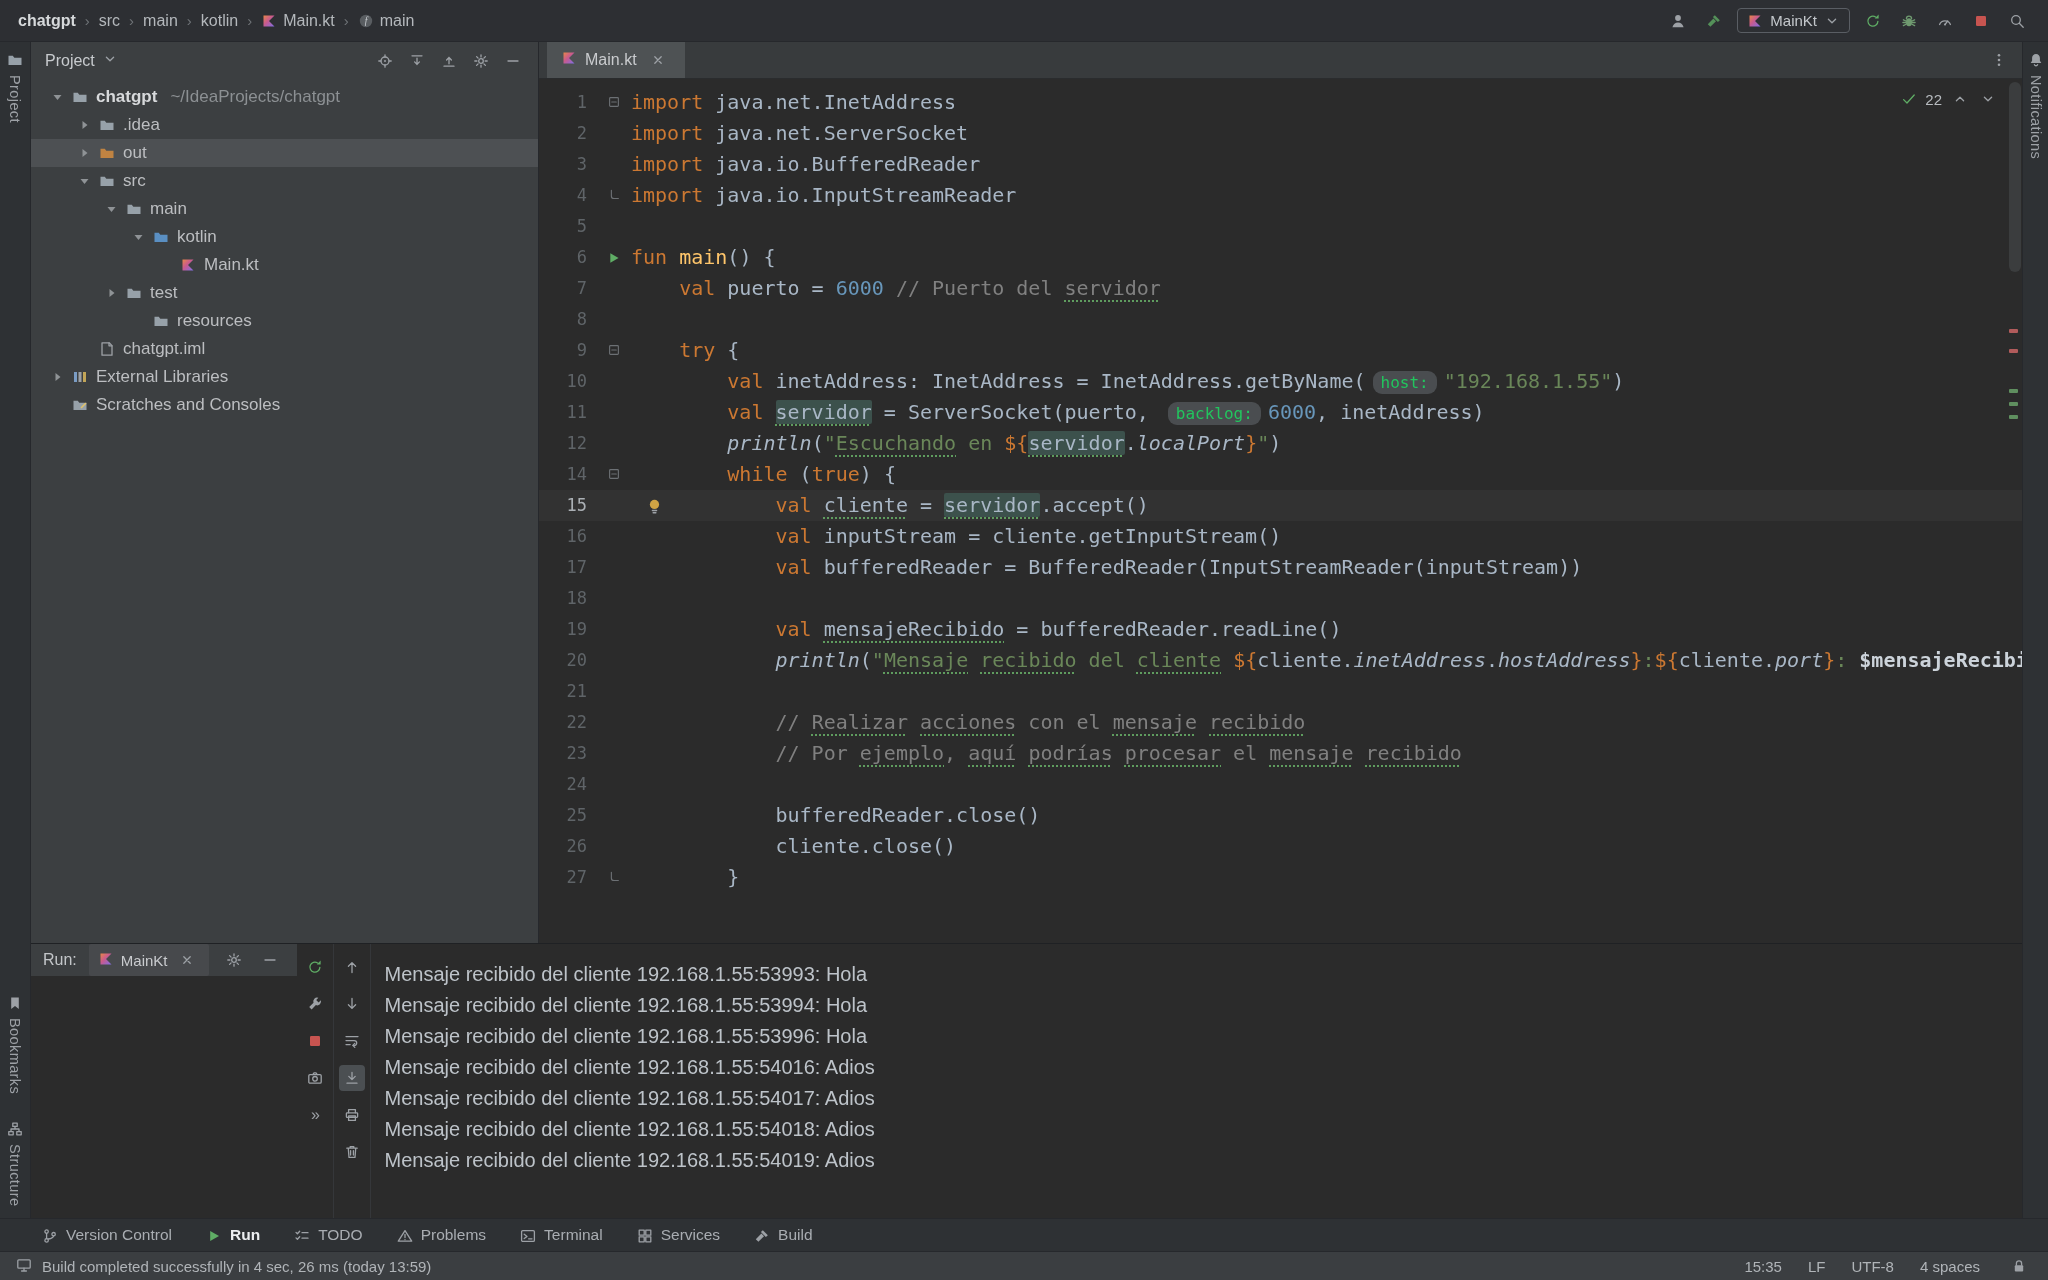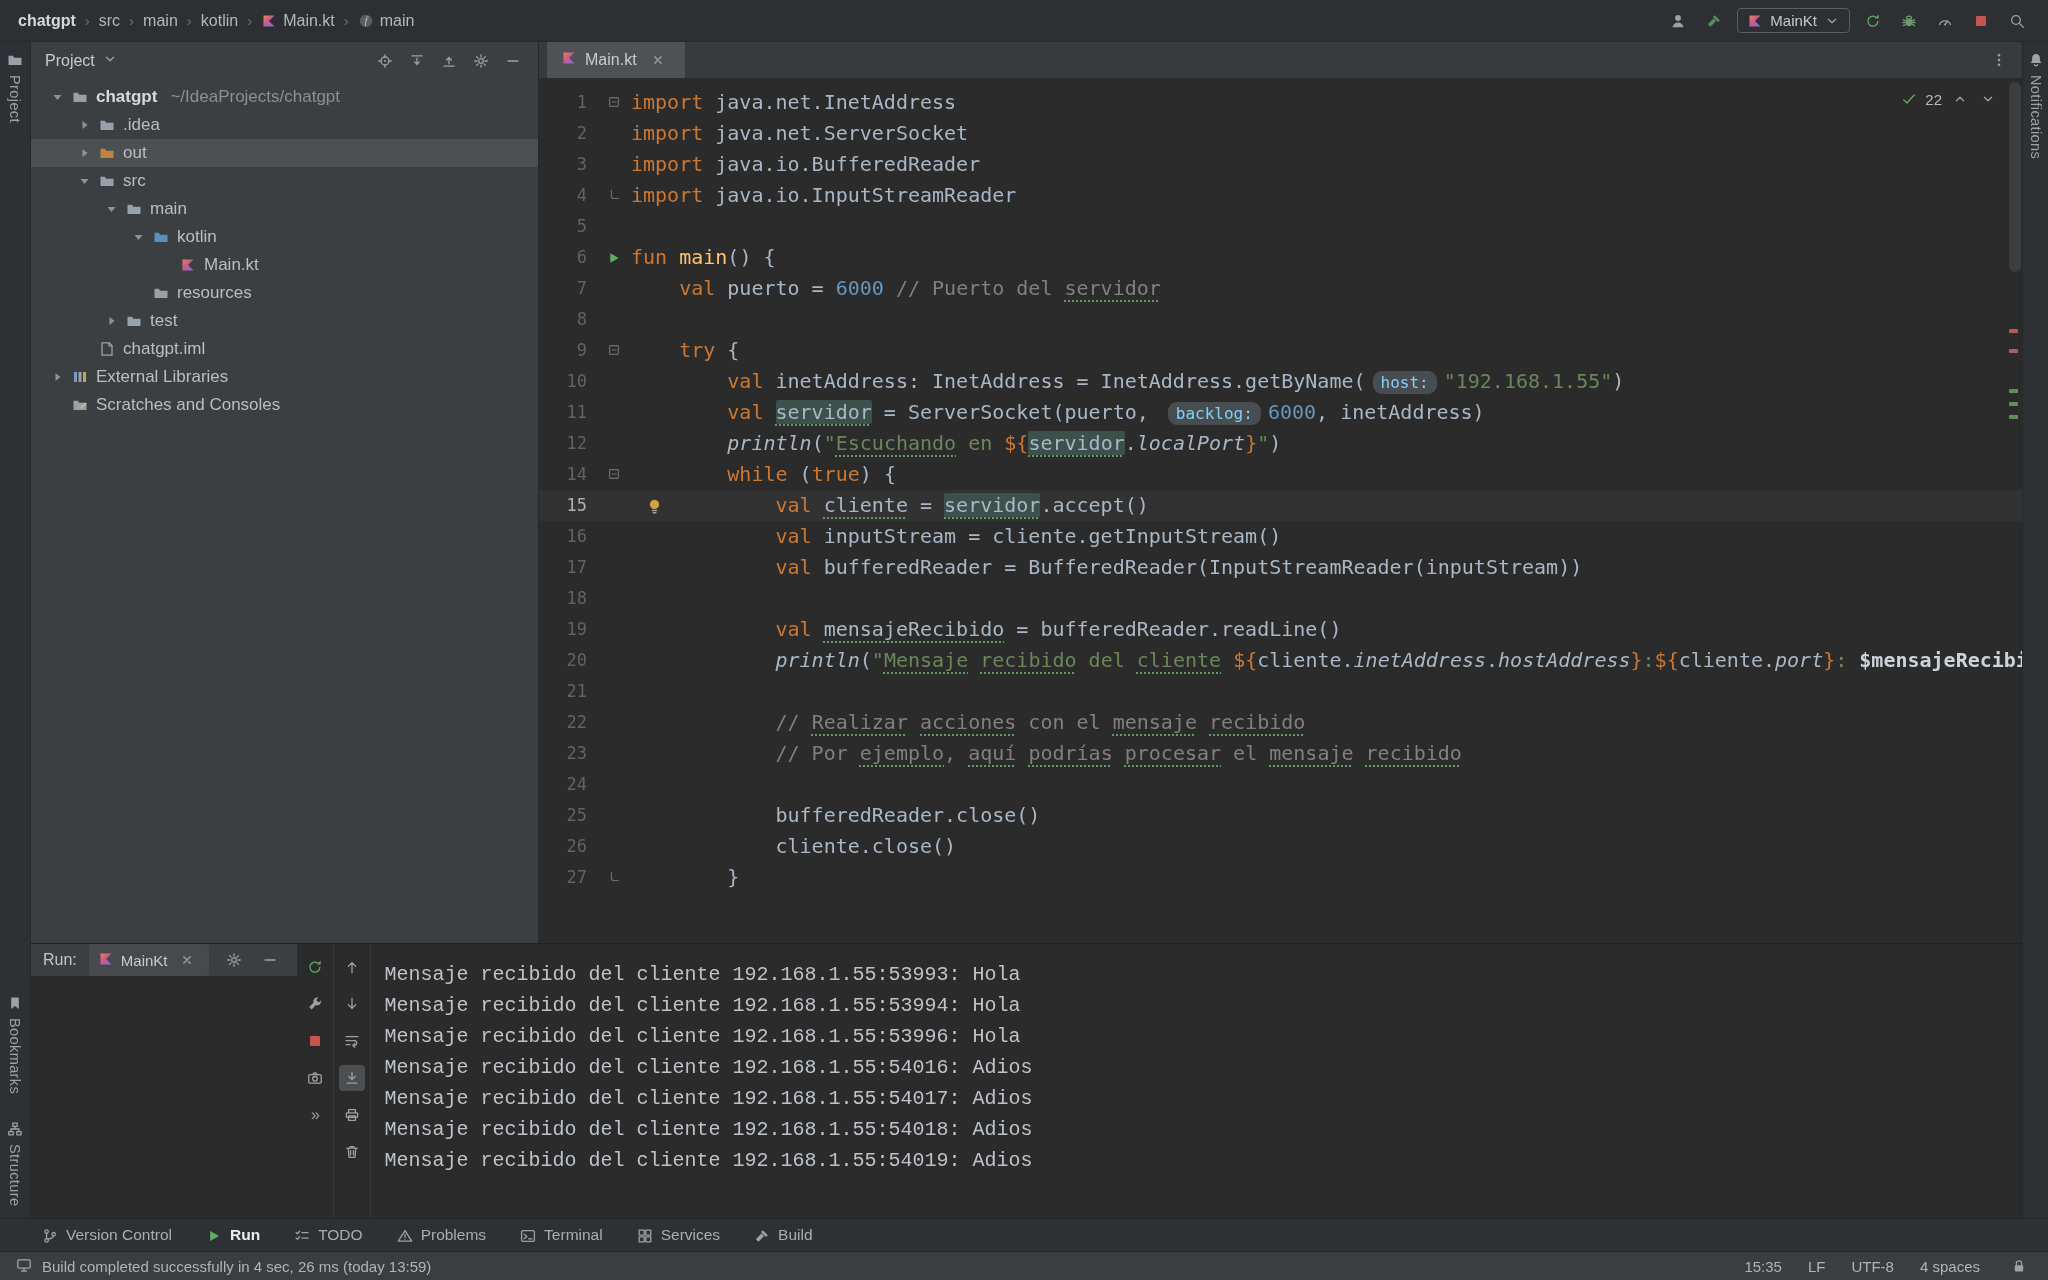--- a/index.html
+++ b/index.html
@@ -56,36 +56,36 @@
   .ln{width:58px;text-align:right;padding-right:10px;color:#5f6468;font-size:17px;flex:none}
   .crow.cur .ln{color:#abb0b5}
   .gut{width:34px;flex:none;display:flex;align-items:center;justify-content:center}
   .gut .icon{width:14px;height:14px}
   .ctext{flex:1;position:relative;color:#a9b7c6;overflow:hidden}
   .kw{color:#cc7832}.pl{color:#a9b7c6}.fn{color:#ffc66b}.num{color:#6897bb}.str{color:#6a8759}.cmt{color:#808080}
   .i{font-style:italic}
   .tv{color:#ccd3da;font-weight:bold}
   .u{text-decoration:underline;text-decoration-style:dotted;text-decoration-color:#5f9c5f;text-decoration-thickness:1.5px;text-underline-offset:5px}
   .hl{background:#3c514c;border-radius:2px}
-  .hint{display:inline-block;background:#4a4d50;color:#7dd3fc;border-radius:9px;padding:0 8px;margin:0 7px;font-size:16px;line-height:23px;vertical-align:middle}
+  .hint{display:inline-block;background:#4a4d50;color:#22c55e;border-radius:9px;padding:0 8px;margin:0 7px;font-size:16px;line-height:23px;vertical-align:middle}
   .bulb{position:absolute;left:14px;top:4px;width:22px;height:22px}
   .bulb .icon{width:19px;height:19px}
   #inspections{position:absolute;top:47px;right:24px;display:flex;align-items:center;gap:8px;color:#b7bbbf;font-size:15px;z-index:5}
   #inspections .tbtn{width:20px;height:20px}
   .stripe-mark{position:absolute;right:4px;width:9px;height:4px;border-radius:1px;z-index:4}
   #vthumb{position:absolute;right:1px;top:40px;width:12px;height:190px;background:#4c4f51;opacity:.5;border-radius:6px;z-index:3}
 
   
   #run-panel{position:absolute;left:31px;right:26px;top:943px;bottom:62px;background:#2b2b2b;border-top:1px solid #1f2124;display:flex;flex-direction:row}
   #run-header{height:32px;background:#3c3f41;display:flex;align-items:center;padding:0 14px 0 12px;gap:12px;color:#c3c6c9;font-size:16px}
   .rtab{display:inline-flex;align-items:center;gap:7px;background:#47494c;padding:3px 9px;border-radius:2px;font-size:15px;color:#c9cbce}
   #run-header-actions{margin-left:auto;display:flex;align-items:center;gap:10px}
   #run-body{flex:1;display:flex;overflow:hidden}
   .rtb{width:37px;flex:none;display:flex;flex-direction:column;align-items:center;padding-top:10px;gap:11px;border-right:1px solid #35373a}
-  #console{flex:1;padding:15px 0 0 13px;font-family:Liberation Mono, monospace;font-size:20px;line-height:31px;color:#bdc3c9;overflow:hidden;white-space:pre}
+  #console{flex:1;padding:15px 0 0 13px;font-family:Liberation Sans, sans-serif;font-size:20px;line-height:31px;color:#bdc3c9;overflow:hidden;white-space:pre}
 
   
   #toolwindow-bar{position:absolute;left:0;right:0;bottom:29px;height:33px;background:#2e3134;border-top:1px solid #26282c;display:flex;align-items:center;padding-left:42px;gap:34px;font-size:15.5px}
   .twb-item{display:inline-flex;align-items:flex-end;gap:8px;color:#a9adb2}
   .twb-item.active{color:#eceef0;font-weight:bold}
   #status-bar{position:absolute;left:0;right:0;bottom:0;height:29px;background:#3b3e41;border-top:1px solid #26282c;display:flex;align-items:center;padding:0 16px;font-size:15px;color:#b0b4b8;gap:10px}
   #status-right{margin-left:auto;display:flex;align-items:center;gap:26px}
 </style>
 </head>
 <body>
@@ -399,41 +399,41 @@
                 <stop offset="0" stop-color="#e8854a"></stop>
                 <stop offset=".45" stop-color="#c85a8e"></stop>
                 <stop offset="1" stop-color="#7d6fe8"></stop>
               </linearGradient>
             </defs>
             <path d="M2.5 2.5h11L8 8l5.5 5.5h-11z" fill="url(#kg)"></path>
           </svg>
         </span>
         <span class="tlabel">Main.kt</span>
       </div>
+      <div class="trow" style="padding-left:72px">
+        <span class="icon ic-tree-right chev">
+          <svg viewBox="0 0 16 16" fill="none" stroke="currentColor" stroke-width="1.3" stroke-linecap="round" stroke-linejoin="round">
+            <path d="M6 4v8l5-4z" fill="currentColor" stroke="none"></path>
+          </svg>
+        </span>
+        <span class="icon ic-folder">
+          <svg viewBox="0 0 16 16" fill="none" stroke="currentColor" stroke-width="1.3" stroke-linecap="round" stroke-linejoin="round">
+            <path d="M1.5 13V3.8h4.3l1.5 2h7.2V13z" fill="currentColor" stroke="none"></path>
+          </svg>
+        </span>
+        <span class="tlabel">test</span>
+      </div>
       <div class="trow" style="padding-left:99px">
         <span class="icon chev"></span>
         <span class="icon ic-folder">
           <svg viewBox="0 0 16 16" fill="none" stroke="currentColor" stroke-width="1.3" stroke-linecap="round" stroke-linejoin="round">
             <path d="M1.5 13V3.8h4.3l1.5 2h7.2V13z" fill="currentColor" stroke="none"></path>
           </svg>
         </span>
         <span class="tlabel">resources</span>
-      </div>
-      <div class="trow" style="padding-left:72px">
-        <span class="icon ic-tree-right chev">
-          <svg viewBox="0 0 16 16" fill="none" stroke="currentColor" stroke-width="1.3" stroke-linecap="round" stroke-linejoin="round">
-            <path d="M6 4v8l5-4z" fill="currentColor" stroke="none"></path>
-          </svg>
-        </span>
-        <span class="icon ic-folder">
-          <svg viewBox="0 0 16 16" fill="none" stroke="currentColor" stroke-width="1.3" stroke-linecap="round" stroke-linejoin="round">
-            <path d="M1.5 13V3.8h4.3l1.5 2h7.2V13z" fill="currentColor" stroke="none"></path>
-          </svg>
-        </span>
-        <span class="tlabel">test</span>
       </div>
       <div class="trow" style="padding-left:45px">
         <span class="icon chev"></span>
         <span class="icon ic-module">
           <svg viewBox="0 0 16 16" fill="none" stroke="currentColor" stroke-width="1.3" stroke-linecap="round" stroke-linejoin="round">
             <path d="M3 1.8h7.2L13 4.6v9.6H3z"></path>
             <path d="M10 1.8v3h3"></path>
           </svg>
         </span>
         <span class="tlabel">chatgpt.iml</span>

